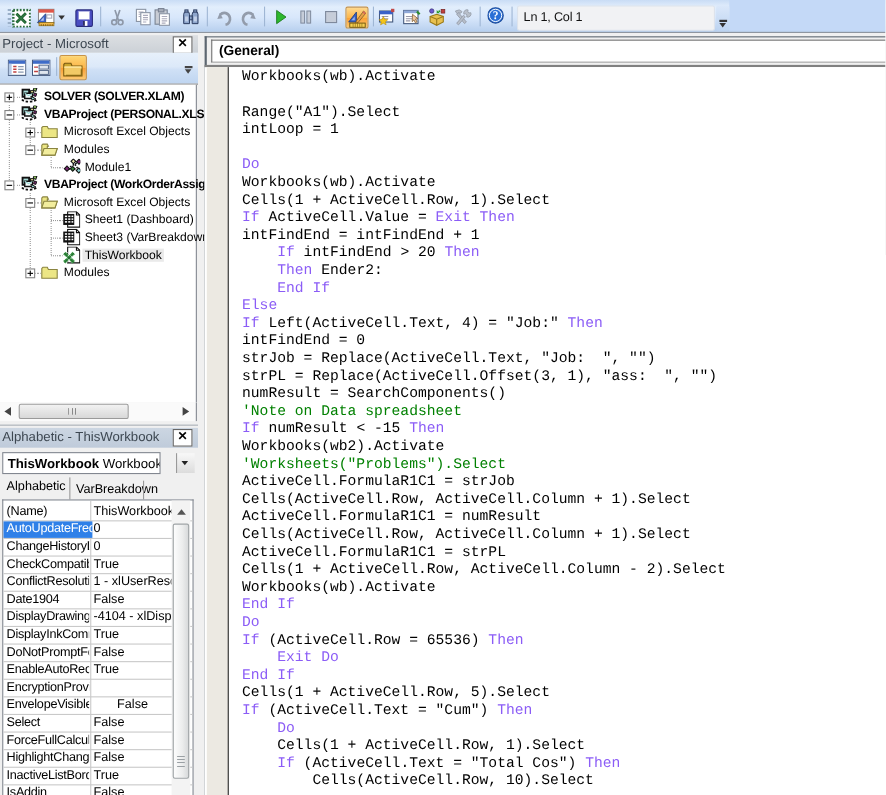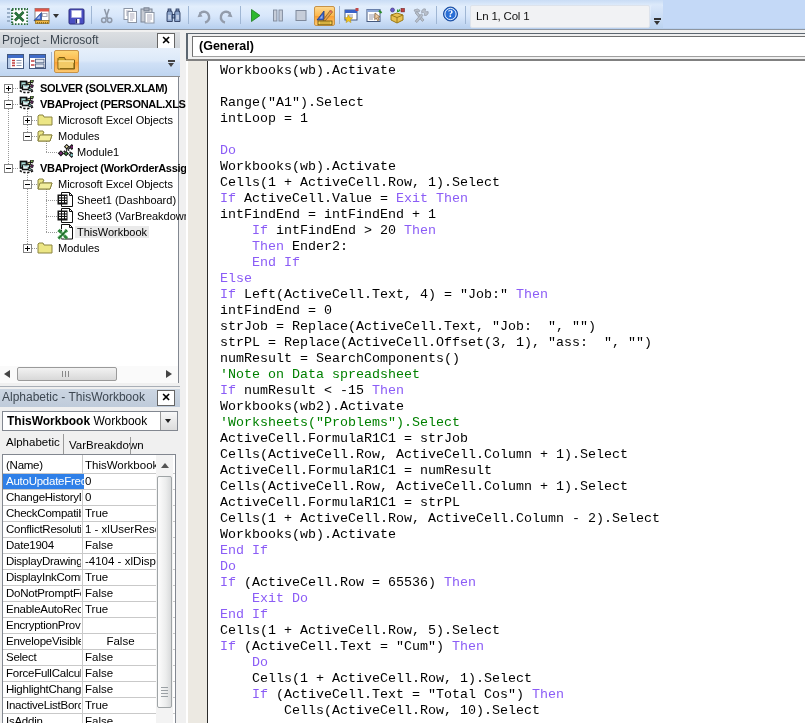--- a/index.html
+++ b/index.html
@@ -34,21 +34,21 @@
 .tsel{background:#eaeaea;padding:0 2px;margin-left:-2px;}
 .ebox{position:absolute;width:9px;height:9px;border:1px solid #848484;background:#fff;box-sizing:border-box;}
 .eh{position:absolute;left:1px;top:3px;width:5px;height:1px;background:#000;}
 .ev{position:absolute;left:3px;top:1px;width:1px;height:5px;background:#000;}
 .vdot{position:absolute;width:1px;background:repeating-linear-gradient(#999 0 1px,transparent 1px 2px);}
 .hdot{position:absolute;height:1px;background:repeating-linear-gradient(90deg,#999 0 1px,transparent 1px 2px);}
 #hscroll{left:0;top:366px;width:179px;height:17px;background:#fafafa;border-right:1px solid #828790;box-sizing:border-box;}
 #prjbot{left:0;top:383px;width:180px;height:4px;background:#f0f0f0;border-bottom:1px solid #a8aeb6;box-sizing:border-box;}
 
 #proptitle{left:0;top:389px;width:180px;height:18px;background:linear-gradient(#ccd6e2,#bfcbda);}
-#objbox{left:2px;top:411px;width:176px;height:20px;background:#fff;border:1px solid #828790;
+#objbox{left:2px;top:411px;width:144px;height:20px;background:#fff;border:1px solid #828790;
   box-sizing:border-box;font-size:12px;line-height:18px;padding-left:4px;white-space:nowrap;overflow:hidden;}
 #objdrop{left:160px;top:412px;width:17px;height:18px;background:linear-gradient(#f8f8f8,#dcdcdc);
   border-left:1px solid #999;box-sizing:border-box;}
 #objarr{left:165px;top:419px;width:0;height:0;border-left:3.5px solid transparent;
   border-right:3.5px solid transparent;border-top:4.5px solid #222;}
 .tab{position:absolute;font-size:12px;color:#000;}
 #tabline1{left:63px;top:434px;width:1px;height:21px;background:#999;}
 #tabline2{left:130px;top:437px;width:1px;height:18px;background:#999;}
 #grid{left:2px;top:454px;width:174px;height:269px;background:#fff;border:1px solid #828790;border-bottom:none;box-sizing:border-box;overflow:hidden;}
 .prow{position:absolute;left:0;width:188px;height:16px;border-bottom:1px solid #c9c9c9;box-sizing:border-box;}

